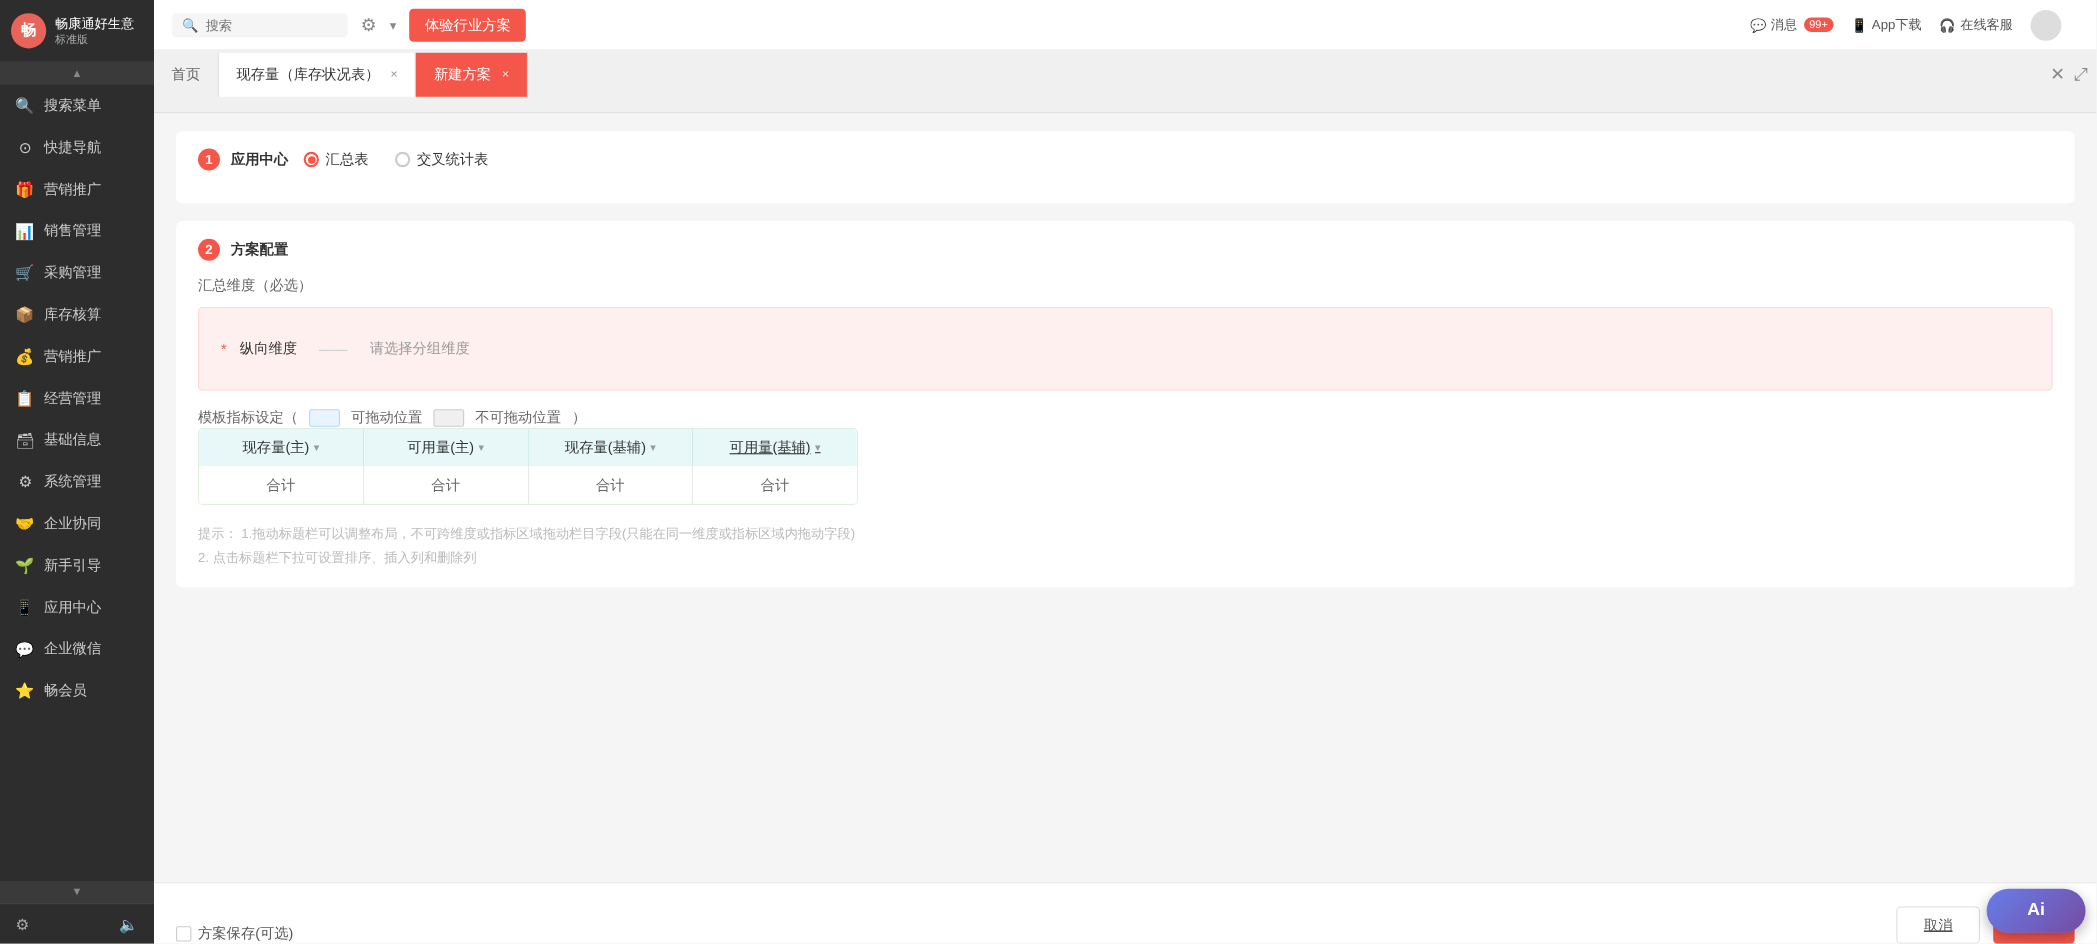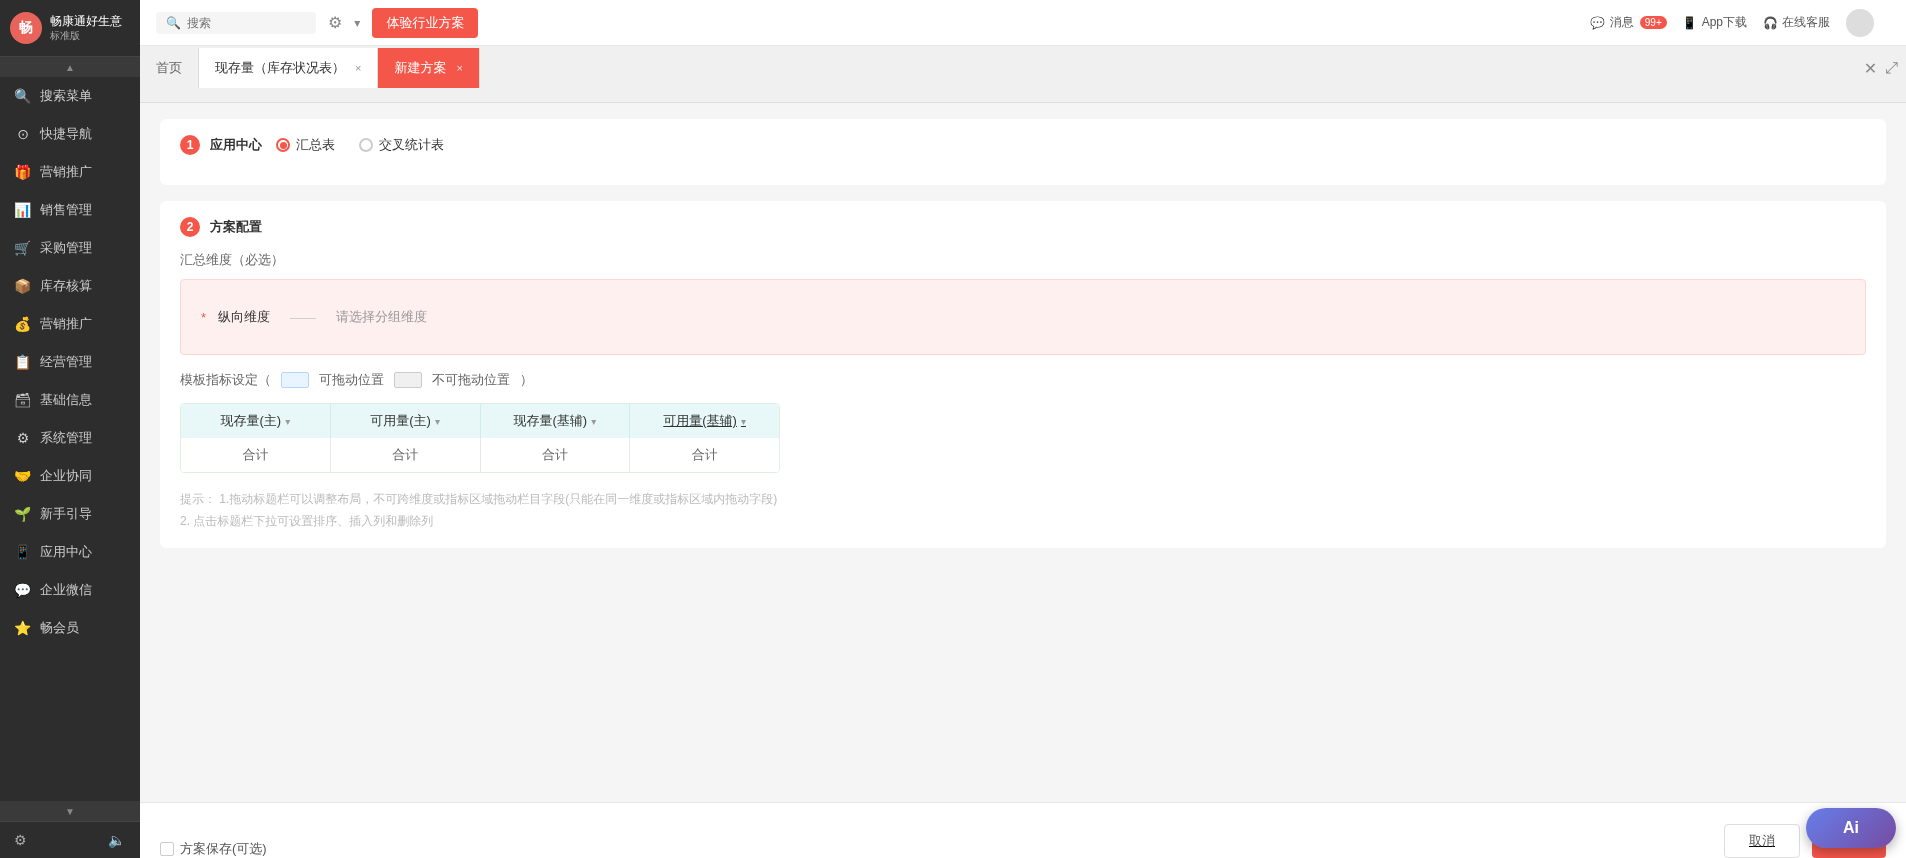--- a/index.html
+++ b/index.html
@@ -173,21 +173,21 @@
       display: flex; align-items: center; gap: 12px;
       margin-bottom: 16px;
     }
     .dim-required { color: #f5564a; font-size: 13px; }
     .dim-label { font-size: 13px; color: #333; }
     .dim-separator { color: #ccc; font-size: 13px; margin: 0 8px; }
     .dim-placeholder { font-size: 13px; color: #999; }
 
     .template-indicator {
       font-size: 13px; color: #666;
-      display: flex; align-items: center; gap: 10px; margin-bottom: 14px;
+      display: flex; align-items: center; gap: 10px; 
     }
     .indicator-box {
       width: 28px; height: 16px;
       border: 1px solid #ddd; border-radius: 2px;
       background: #f9f9f9;
     }
     .indicator-box.draggable { background: #e8f4ff; border-color: #b3d7ff; }
     .indicator-box.fixed { background: #f0f0f0; border-color: #ccc; }
 
     .stats-section-label { color: #5ba3c9; font-size: 13px; margin-bottom: 8px; border-bottom: 1px solid #e8e8e8; padding-bottom: 4px; }

